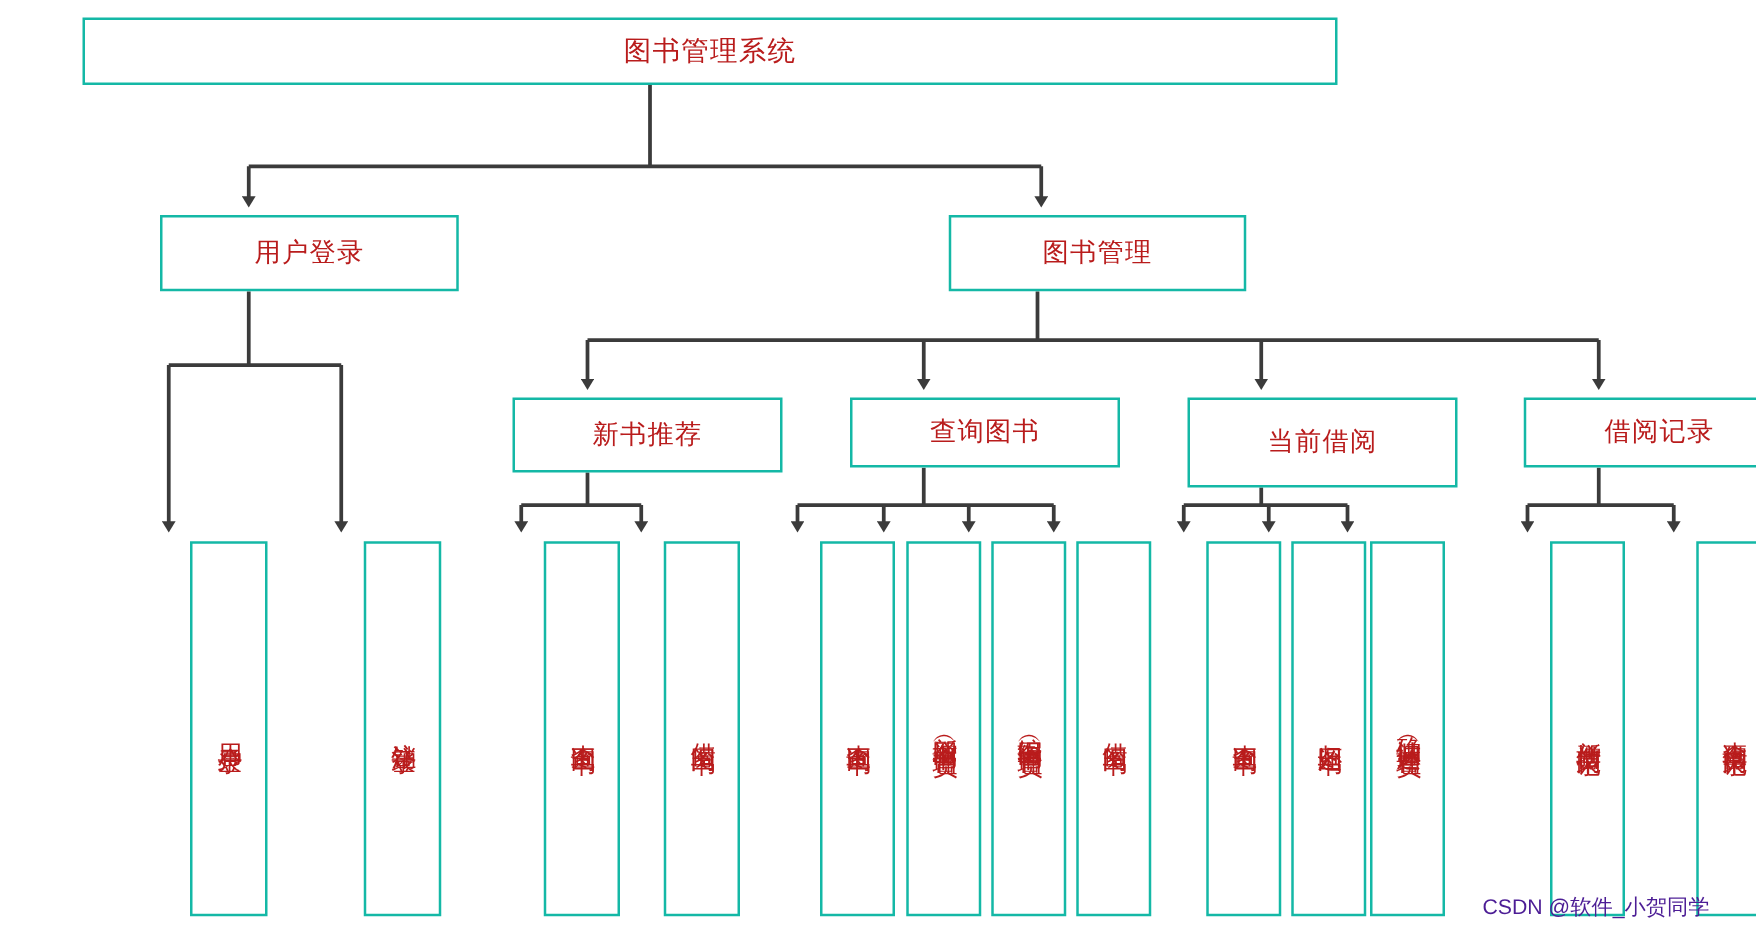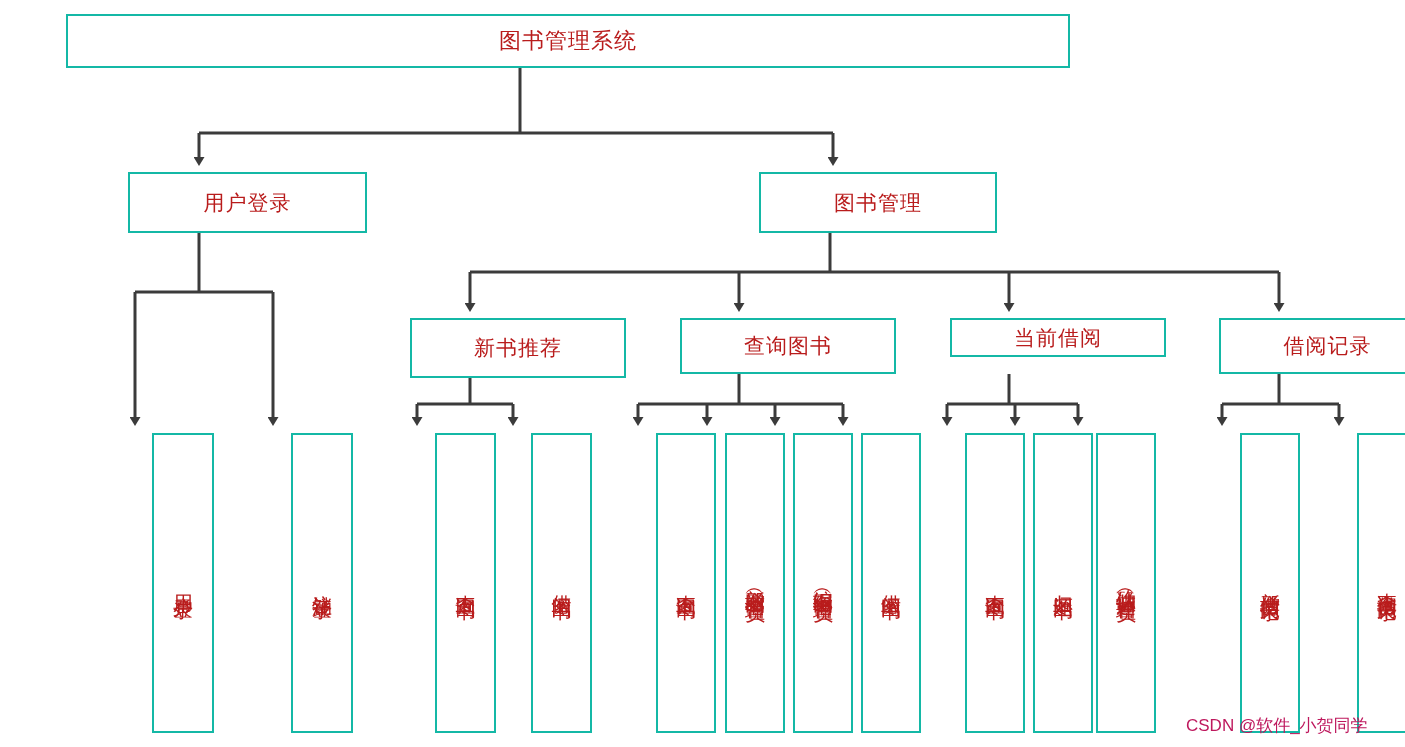--- a/index.html
+++ b/index.html
@@ -66,21 +66,21 @@
     text-orientation: upright;
     white-space: nowrap;
     display: block;
   }
   
   #watermark {
     position: absolute;
     left: 1186px;
     top: 714px;
     font-size: 17px;
-    color: #be185d;
+    color: #4c1d95;
     white-space: nowrap;
     z-index: 5;
   }
 </style>
 </head>
 <body>
 
 <div id="diagram-root">
 
   <svg id="connector-layer" viewBox="0 0 1405 747" width="1405" height="747" xmlns="http://www.w3.org/2000/svg">
@@ -146,21 +146,21 @@
   </div>
 
   <div class="node horiz" style="left:362px; top:318px; width:216px; height:60px;">
     <span>新书推荐</span>
   </div>
 
   <div class="node horiz" style="left:632px; top:318px; width:216px; height:56px;">
     <span>查询图书</span>
   </div>
 
-  <div class="node horiz" style="left:902px; top:318px; width:216px; height:39px;">
+  <div class="node horiz" style="left:902px; top:318px; width:216px; height:72px;">
     <span>当前借阅</span>
   </div>
 
   <div class="node horiz" style="left:1171px; top:318px; width:217px; height:56px;">
     <span>借阅记录</span>
   </div>
 
   <div class="node vert" style="left:104px; top:433px; width:62px; height:300px;">
     <span class="vlabel">用户登录</span>
   </div>

